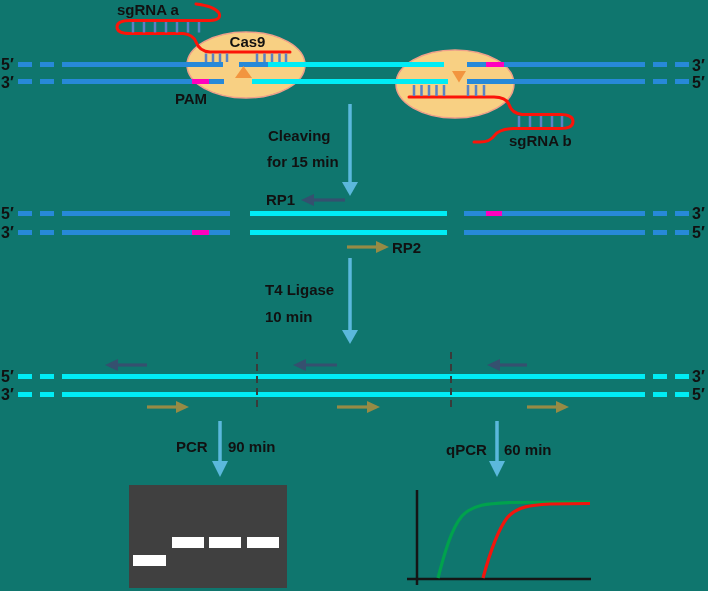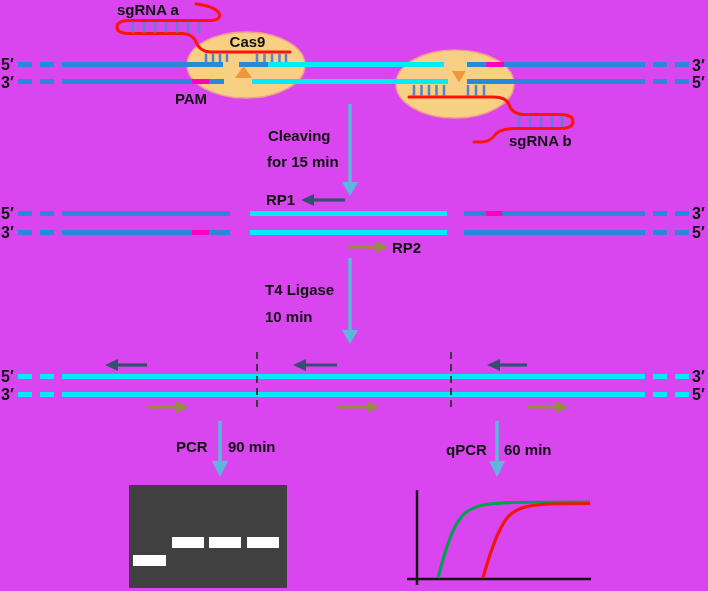--- a/index.html
+++ b/index.html
@@ -1,16 +1,16 @@
 <!DOCTYPE html>
 <html style="--dna_blue: #2789d8; --cut_cyan: #00ecf5; --pam_magenta: #ff00be; --sgrna_red: #fb1409; --cas9_fill: #f8d083; --cas9_stroke: #f0a08a; --cut_triangle: #f2953f; --pairing_tick: #5b82c4; --step_arrow: #5bb8dc; --reverse_primer: #35506f; --forward_primer: #968b45; --cut_dash: #3a3a3a; --gel_bg: #404040; --gel_band: #ffffff; --qpcr_green: #00a24d; --qpcr_red: #f2150d; --axis_black: #151515; --text_black: #111111;"><head>
 <meta charset="utf-8">
 <style>
   html,body{margin:0;padding:0;background:#ffffff;}
-  .fig{position:relative;width:708px;height:591px;background:#d946ef;overflow:hidden;}
+  .fig{position:relative;width:708px;height:591px;background:#0f766e;overflow:hidden;}
   svg{display:block;}
   .t{font-family:"Liberation Sans","DejaVu Sans",sans-serif;font-weight:bold;font-size:15px;fill:var(--text_black);}
   .t-prime{font-size:16px;}
   .blue{stroke:var(--dna_blue);stroke-width:5;fill:none;}
   .cyan{stroke:var(--cut_cyan);stroke-width:5;fill:none;}
   .mag{stroke:var(--pam_magenta);stroke-width:5;fill:none;}
   .dashseg{stroke-dasharray:14 8;}
   .red{stroke:var(--sgrna_red);stroke-width:3;fill:none;stroke-linecap:round;}
   .tick{stroke:var(--pairing_tick);stroke-width:2.5;}
   .cas9e{fill:var(--cas9_fill);stroke:var(--cas9_stroke);stroke-width:1.5;}

